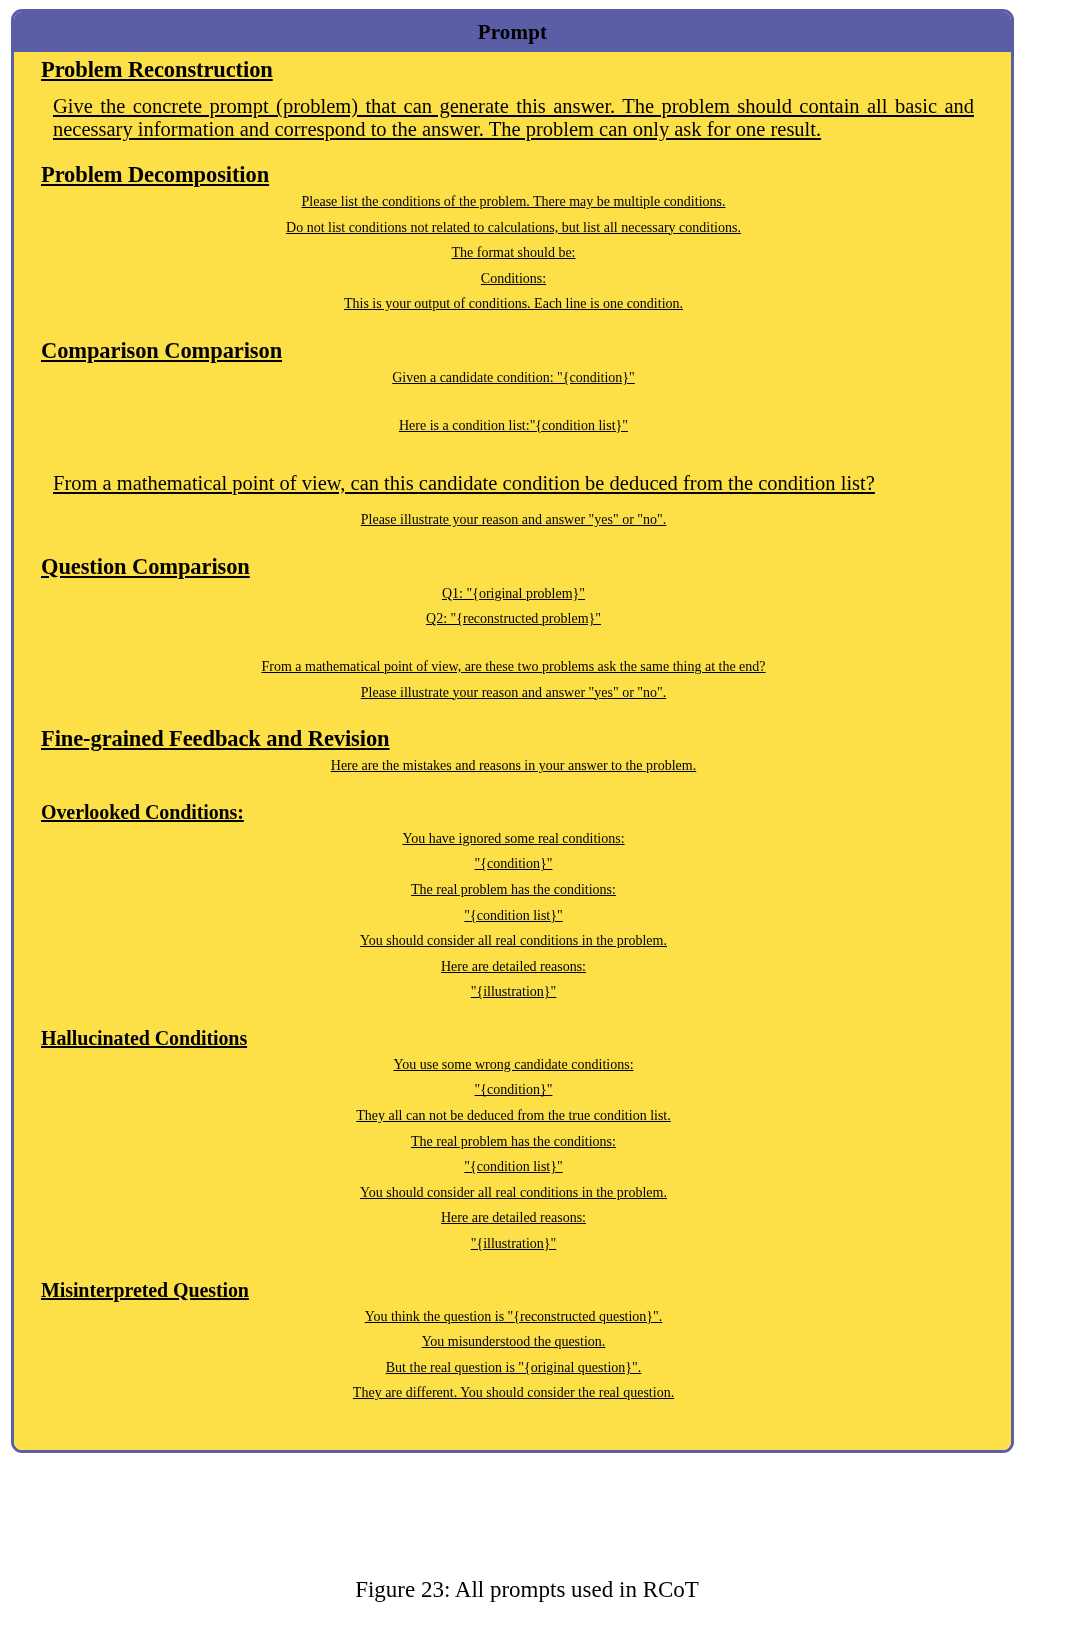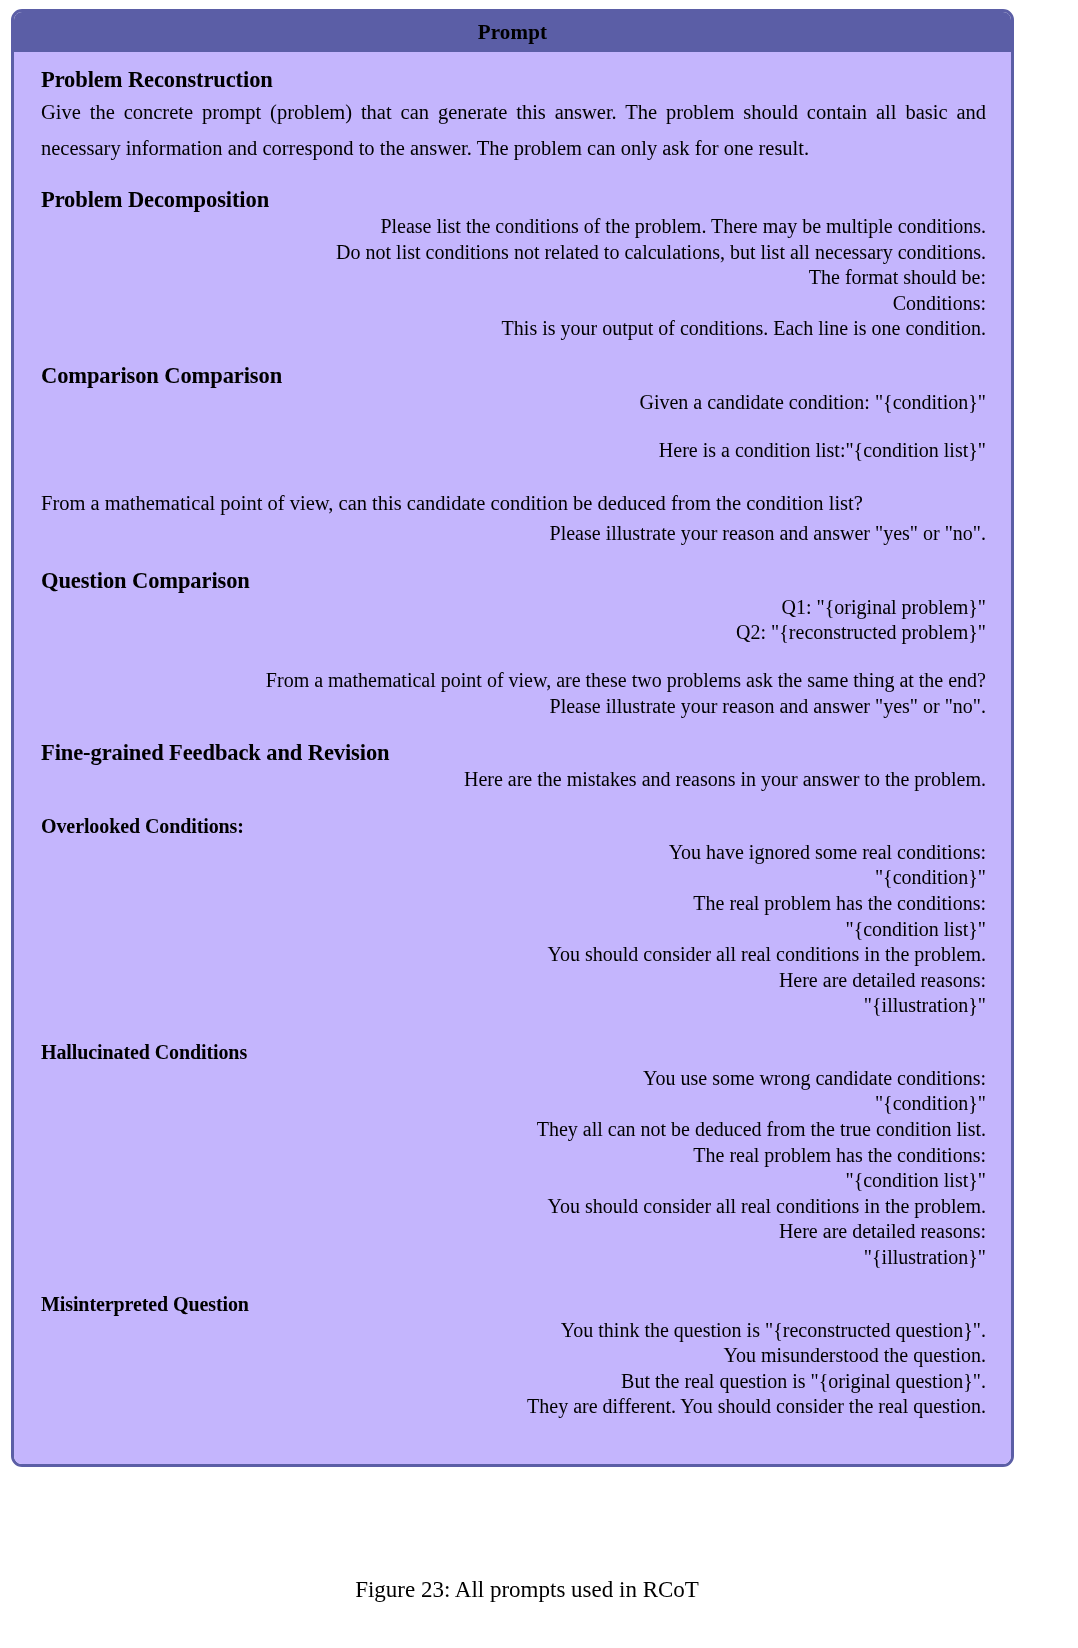--- a/index.html
+++ b/index.html
@@ -40,23 +40,24 @@
     color: #000000;
     font-weight: bold;
     font-size: 21px;
     line-height: 40px;
     height: 40px;
     text-align: center;
     letter-spacing: 0.2px;
   }
 
   .promptbox-body {
-    background: #c4b5fd;
-    padding: 14px 25px 36px 27px;
+    background: #fde047;
+    padding: 4px 25px 36px 27px;
     box-sizing: border-box;
+    text-decoration: underline;
   }
 
   .section {
     margin: 0 0 20px 0;
   }
   .section:last-child {
     margin-bottom: 8px;
   }
 
   h2.sec-head {
@@ -69,31 +70,31 @@
 
   h3.sub-head {
     font-size: 20px;
     font-weight: bold;
     margin: 0 0 1px 0;
     line-height: 26px;
     letter-spacing: -0.1px;
   }
 
   p.line {
-    font-size: 20px;
+    font-size: 14px;
     line-height: 25.6px;
     margin: 0;
-    text-align: right;
+    text-align: center;
     white-space: pre-wrap;
   }
 
   p.just {
     font-size: 20.5px;
-    line-height: 36px;
-    margin: 0;
+    line-height: 23px;
+    margin: 12px;
     text-align: justify;
     text-justify: inter-word;
   }
 
   .gap {
     height: 22px;
   }
 
   
   .caption {

